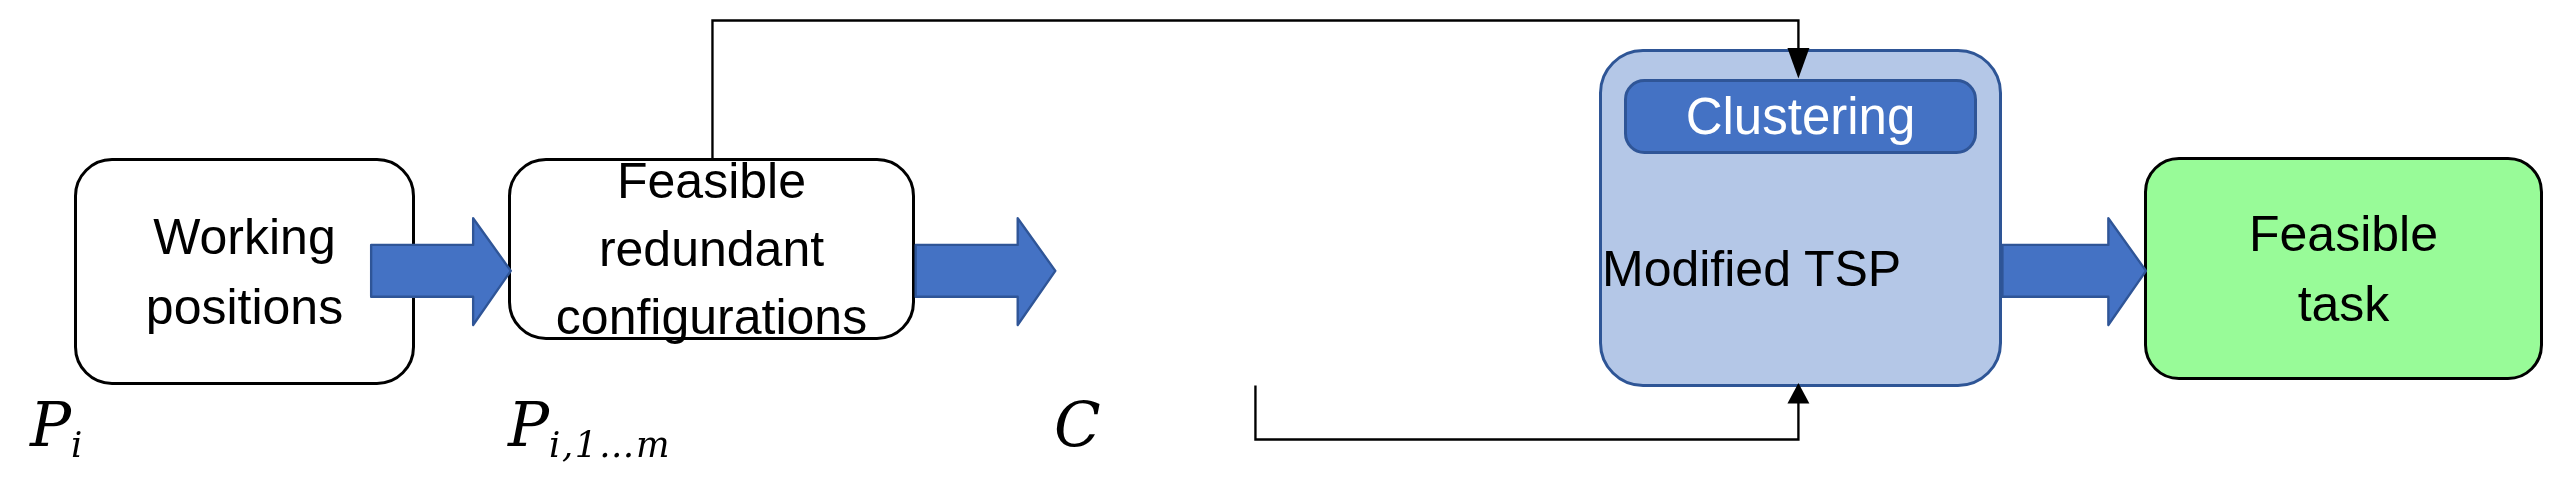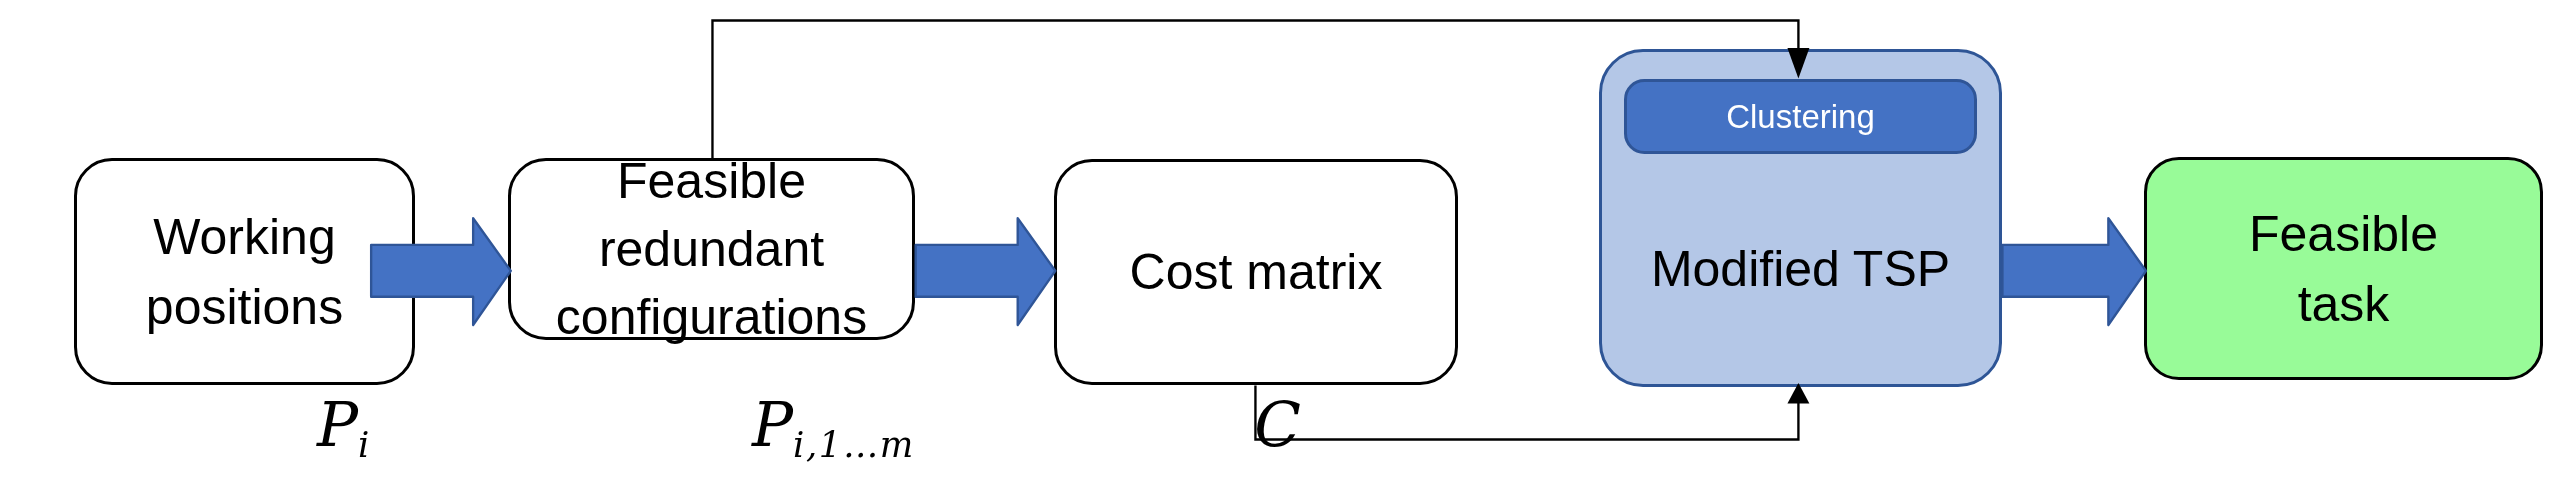--- a/index.html
+++ b/index.html
@@ -45,39 +45,39 @@
     position: absolute; box-sizing: border-box;
   }
   #node-clustering {
     margin: 27px 22px 0 22px;
     height: 75px;
     box-sizing: border-box;
     border-radius: 20.4px;
     background: var(--clustering-fill, #4472c4);
     border: 3.1px solid var(--clustering-stroke, #2f5597);
     color: var(--clustering-text, #fff);
-    font-size: 33px;
+    font-size: 51px;
     display: flex; align-items: center; justify-content: center;
   }
   #tsp-label {
     flex: 1;
-    display: flex; align-items: center; justify-content: center;
+    display: flex; align-items: center; 
     font-size: 50px;
     color: var(--text-color, #000);
   }
   #node-optimized {
     left: 2144px; top: 157px; width: 399px; height: 223px;
     border-radius: 35px;
     background: var(--optimized-fill, #98fb98);
     font-size: 50px;
   }
   .symbol {
     position: absolute;
     top: 389px;
-    text-align: right;
+    text-align: left;
     font-family: "DejaVu Serif", serif;
     font-style: italic;
     font-size: 61px;
     color: var(--text-color, #000);
   }
   .symbol .sub {
     font-size: 0.58em;
     vertical-align: -0.30em;
     letter-spacing: 1.6px;
   }
@@ -113,23 +113,20 @@
     <span>Working
 positions</span>
   </div>
 
   <div class="node" id="node-feasible">
     <span>Feasible
 redundant
 configurations</span>
   </div>
 
-  <div class="node" id="node-cost">
-    <span>Cost matrix</span>
-  </div>
 
   <div id="node-tsp">
     <div id="node-clustering">
       <span>Clustering</span>
     </div>
     <div id="tsp-label">
       <span>Modified TSP</span>
     </div>
   </div>
 

